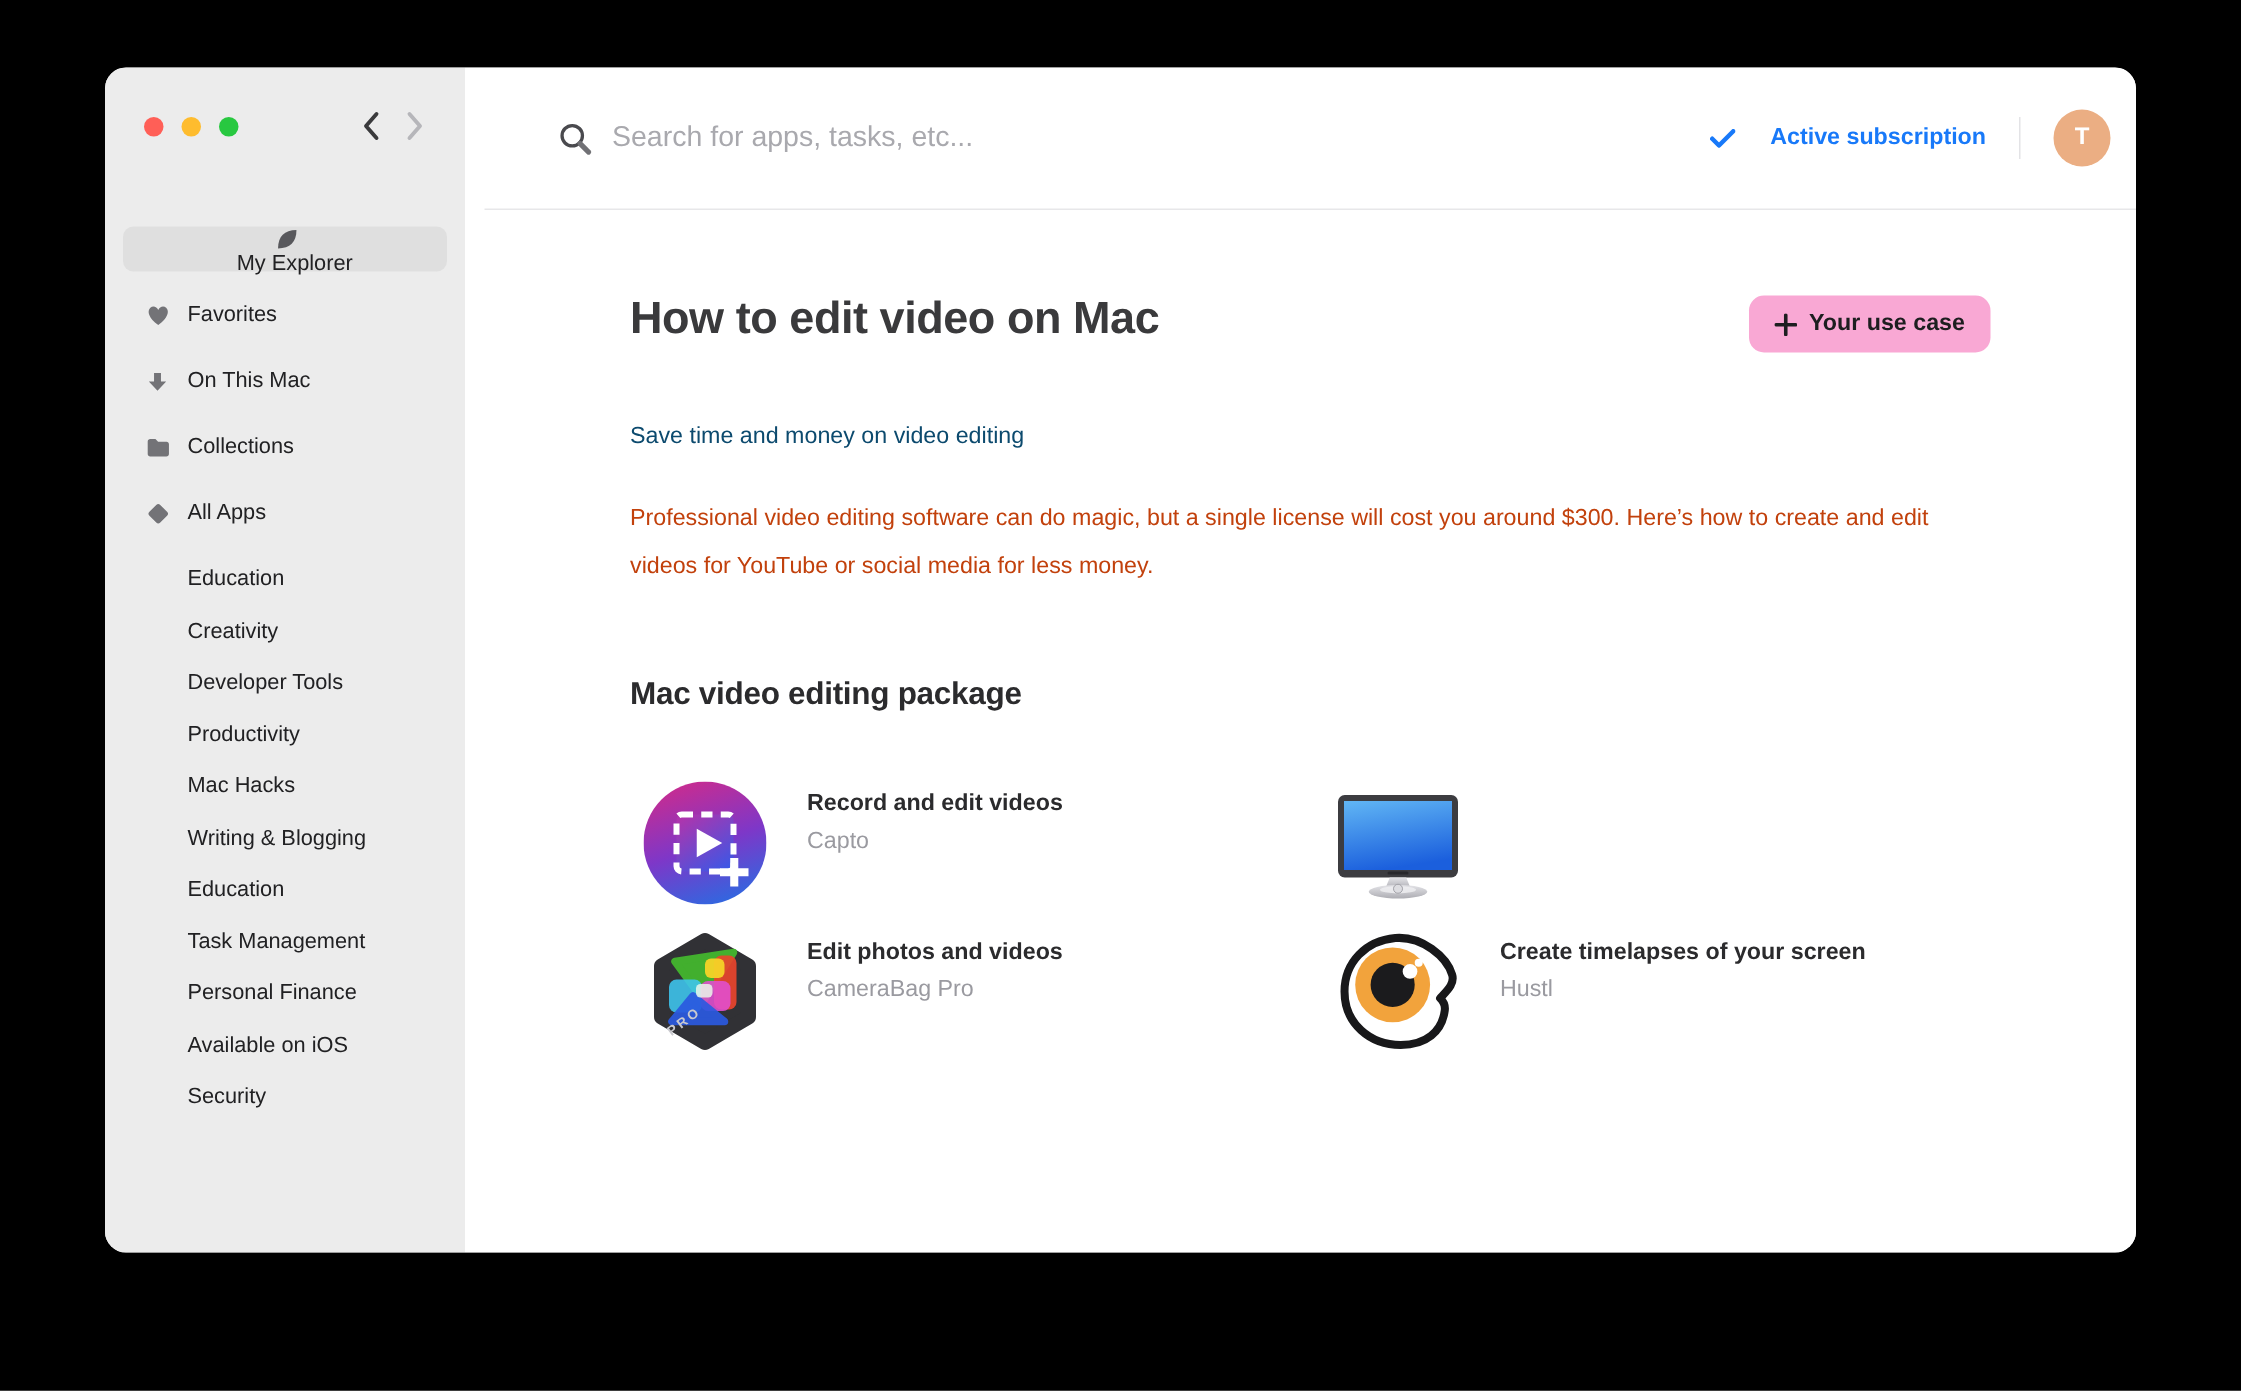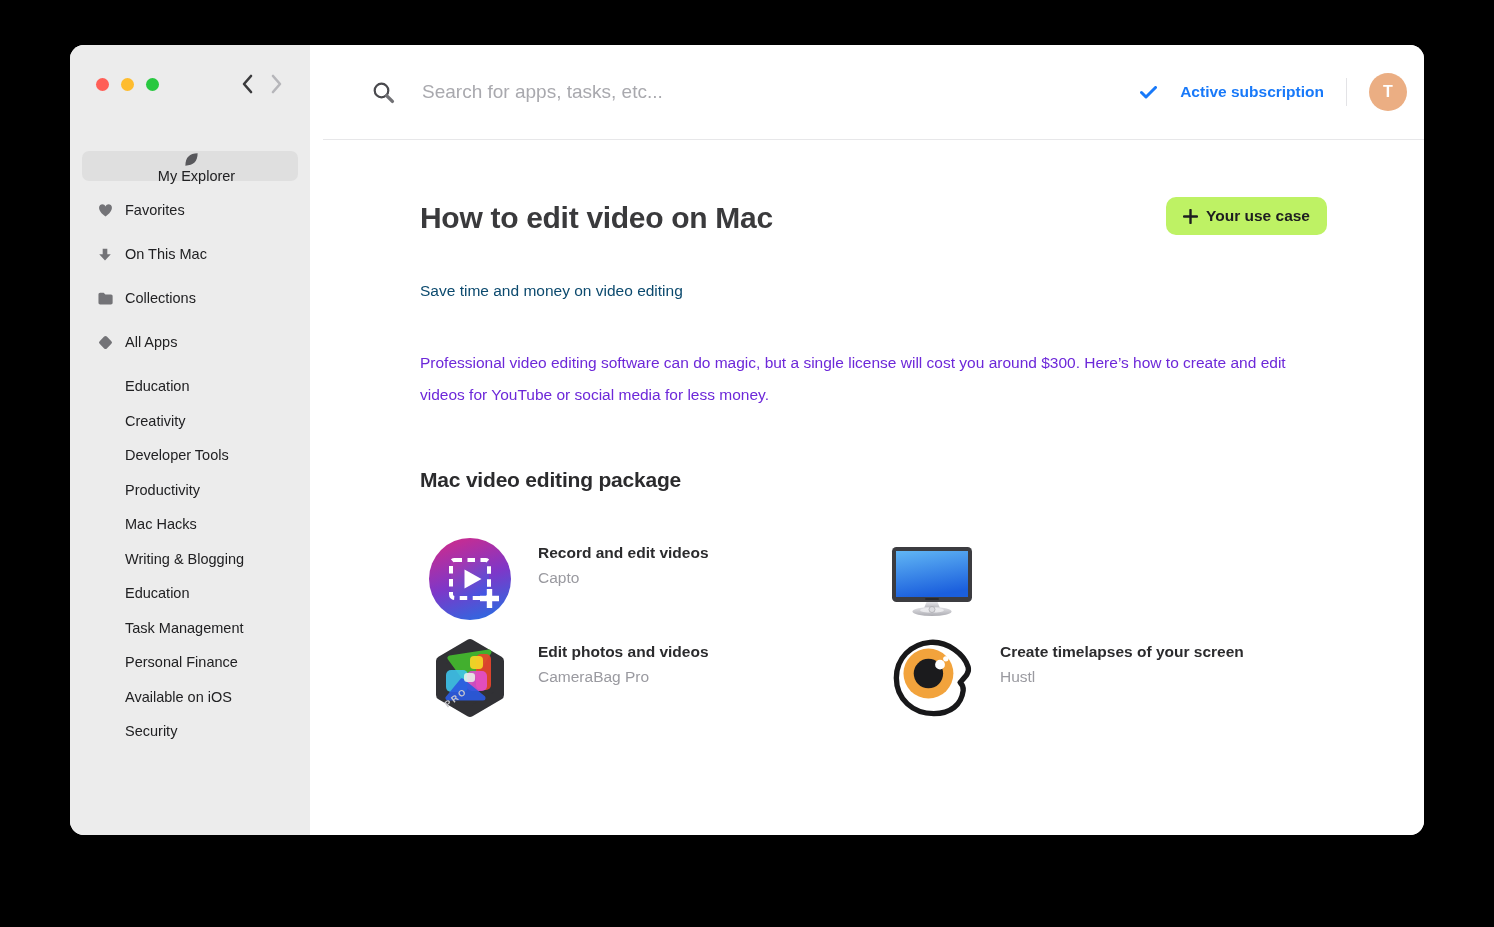--- a/index.html
+++ b/index.html
@@ -33,42 +33,42 @@
   .side-cat {
     height:30px; margin:0 12px 4.5px 12px; display:flex; align-items:center;
     padding-left:43px; color:#212123; font-size:14.5px; cursor:pointer; border-radius:7px;
   }
 
   
   .main { flex:1; background:#fff; display:flex; flex-direction:column; }
   .topbar { height:94px; display:flex; align-items:center; padding:0 30px 0 62px; }
   .search-wrap { display:flex; align-items:center; flex:1; }
   .search-input {
-    border:none; outline:none; font-size:19px; margin-left:27px; width:420px;
+    border:none; outline:none; font-size:19px; margin-left:13px; width:420px;
     font-family:"Liberation Sans","DejaVu Sans",sans-serif; color:#333; background:transparent;
   }
   .search-input::placeholder { color:#A9A9AE; }
   .subscription { display:flex; align-items:center; gap:23px; color:var(--accent-blue,#1879F9); font-size:15.5px; font-weight:600; cursor:pointer; }
   .vdivider { width:1px; height:28px; background:#E3E3E6; margin:0 22px; }
   .avatar {
     width:38px; height:38px; border-radius:50%; background:var(--avatar-bg,#EBAE83);
     color:#fff; font-weight:700; font-size:16px; display:flex; align-items:center; justify-content:center; cursor:pointer;
   }
   .hdivider { height:1px; background:#E7E7E9; margin:0 13px; }
 
   .content { padding:56px 110px 0 110px; }
-  .title-row { display:flex; align-items:flex-end; justify-content:space-between; }
+  .title-row { display:flex; align-items:flex-start; justify-content:space-between; }
   h1.page-title { font-size:30px; font-weight:700; color:#3A3A3C; letter-spacing:-.3px; }
   .use-case-btn {
-    display:flex; align-items:center; gap:8px; background:#bef264; border:none; border-radius:10px;
+    display:flex; align-items:center; gap:8px; background:#f9a8d4; border:none; border-radius:10px;
     height:38px; padding:0 17px; font-size:15.5px; font-weight:600; color:#1E1E20; cursor:pointer;
     font-family:"Liberation Sans","DejaVu Sans",sans-serif; white-space:nowrap; margin-top:1px;
   }
   .subtitle { margin-top:47px; font-size:15.5px; color:#0c4a6e; }
-  .paragraph { margin-top:47px; font-size:15.5px; line-height:32px; color:#6d28d9; max-width:900px; }
+  .paragraph { margin-top:30px; font-size:15.5px; line-height:32px; color:#c2410c; max-width:900px; }
   h2.section-title { margin-top:57px; font-size:21px; font-weight:700; color:#2B2B2D; letter-spacing:-.2px; }
 
   .apps-grid { margin-top:46px; display:grid; grid-template-columns:445px 445px; column-gap:8px; row-gap:66px;gap:17px; }
   .app-card { display:flex; align-items:flex-start; cursor:pointer; }
   .app-icon { width:82px; height:82px; flex:0 0 82px; margin-left:9px; }
   .app-text { margin-left:27px; padding-top:6px; }
   .app-task { font-size:15.5px; font-weight:700; color:#2B2B2D; }
   .app-name { font-size:15.5px; color:#9A9AA0; margin-top:7px; }
 </style>
 </head>

